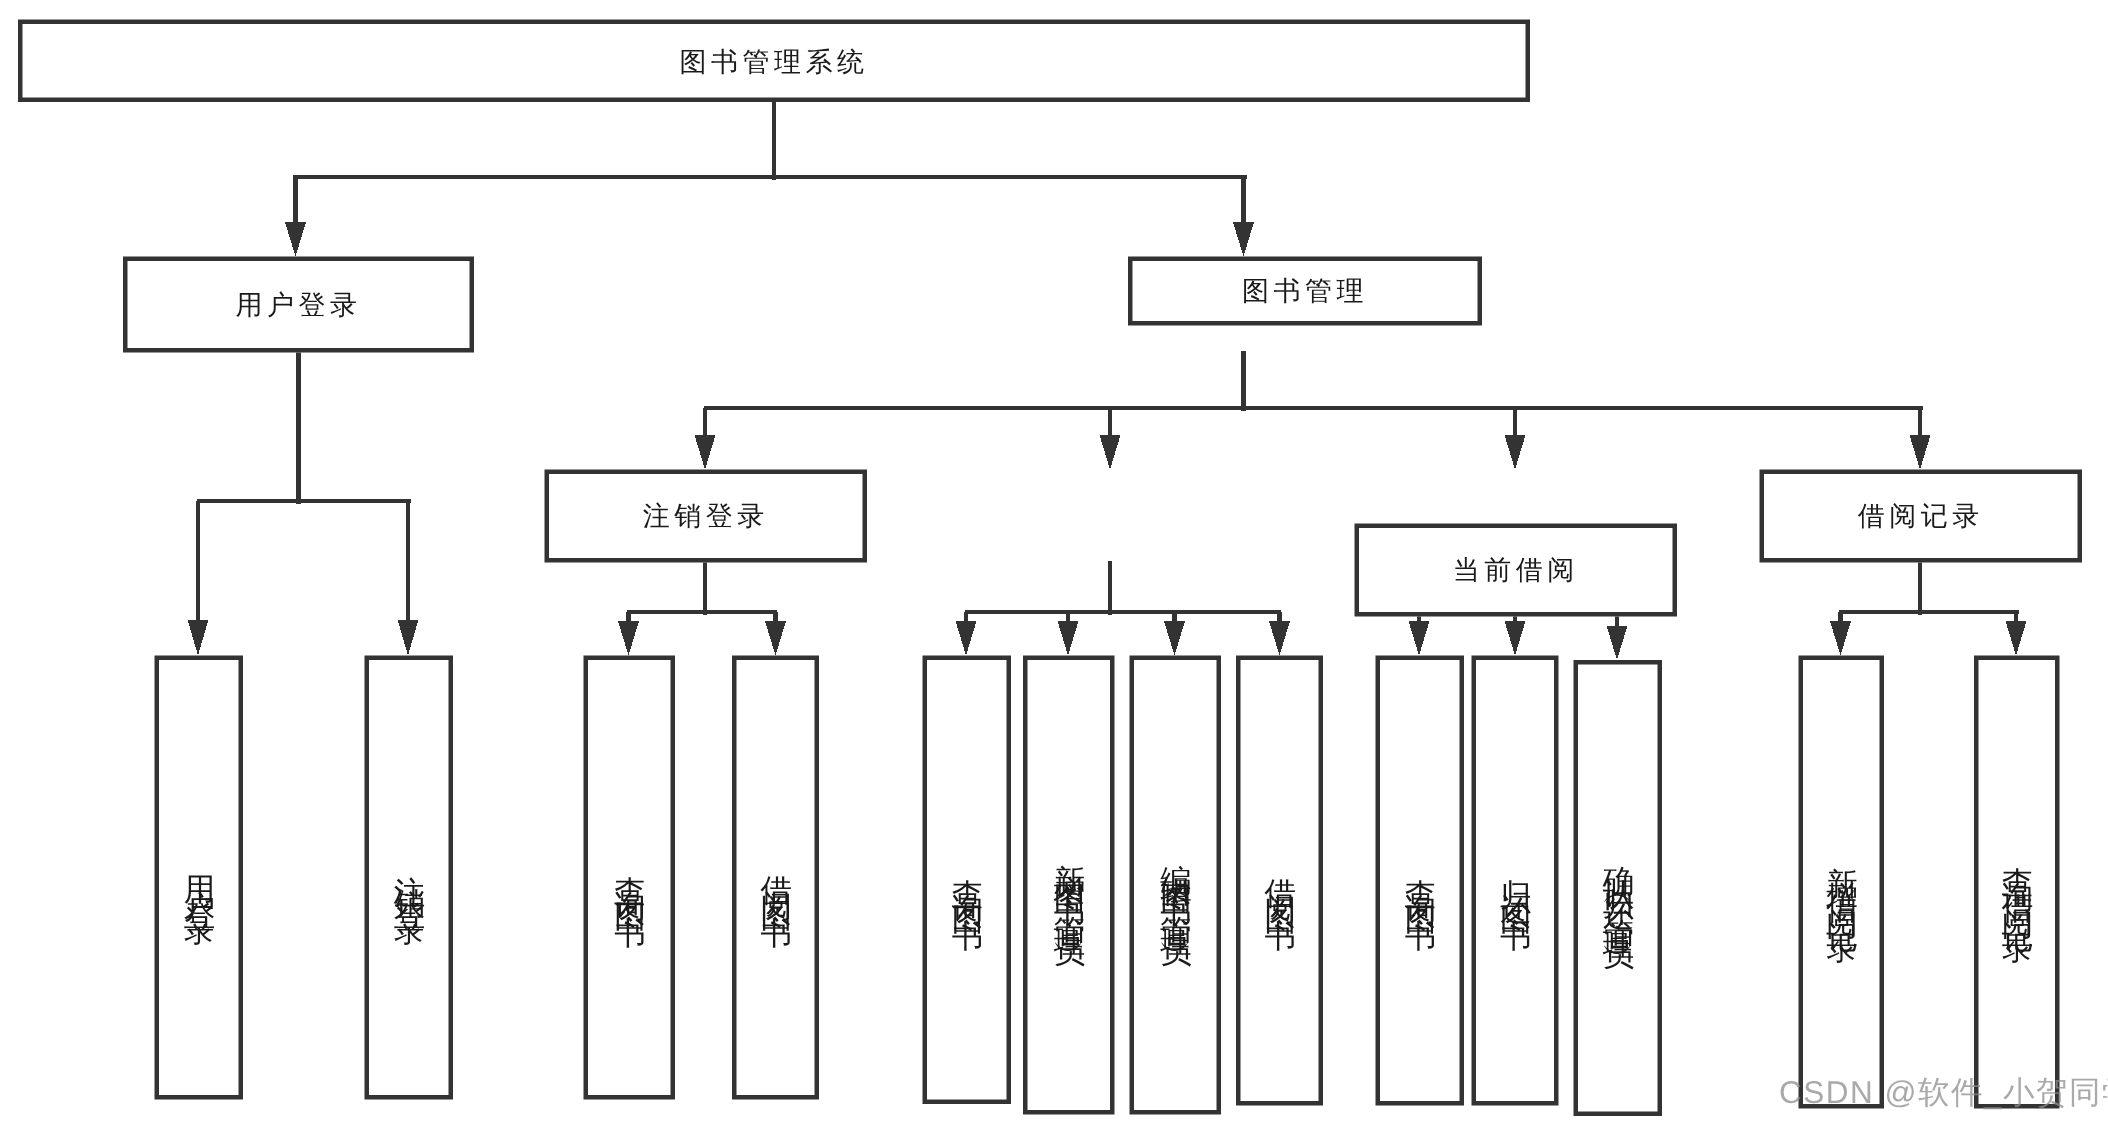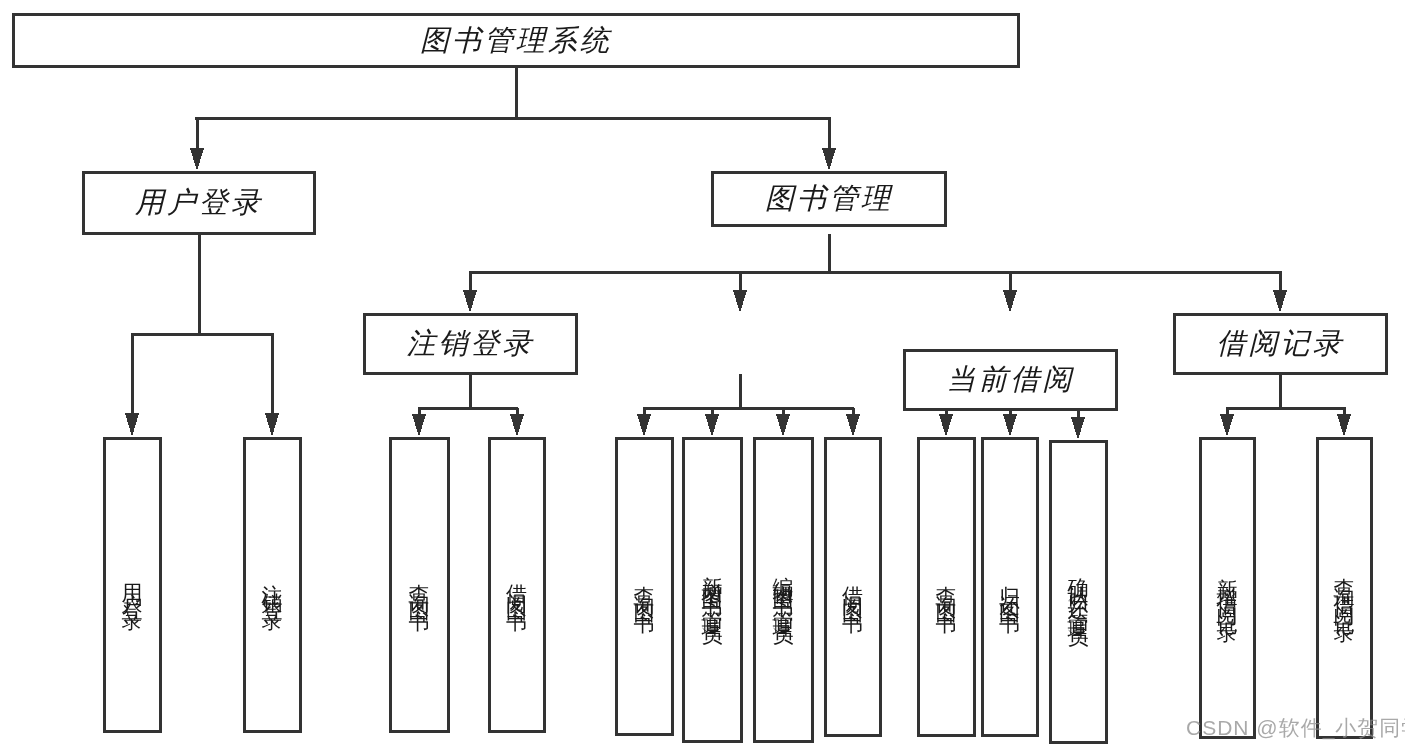--- a/index.html
+++ b/index.html
@@ -7,21 +7,21 @@
     position:relative;width:1405px;height:747px;background:#ffffff;
     font-family:"Liberation Sans","DejaVu Sans",sans-serif;color:#1a1a1a;overflow:hidden;
   }
   .wires{position:absolute;left:0;top:0;width:1405px;height:747px;}
   .wires line{stroke:#333333;stroke-width:3;}
   .wires polygon{fill:#333333;stroke:none;}
   .box{
     position:absolute;box-sizing:border-box;border:3px solid #333333;background:#ffffff;
     display:flex;align-items:center;justify-content:center;
   }
-  .hlabel{font-size:29px;letter-spacing:3px;white-space:nowrap;font-style:italic;}
+  .hlabel{font-size:18px;letter-spacing:3px;white-space:nowrap;}
   .vtext{
     writing-mode:vertical-rl;text-orientation:mixed;
     font-size:21px;letter-spacing:9px;line-height:1;white-space:nowrap;
   }
   .vtext.long{letter-spacing:7px;}
   .watermark{
     position:absolute;left:1186px;top:714px;width:215px;
     font-size:21px;letter-spacing:1px;color:rgba(140,140,140,0.75);
     white-space:nowrap;z-index:5;
   }
@@ -93,21 +93,21 @@
     <polygon points="1337,414 1351,414 1344,437"></polygon>
   </svg>
 
   <div class="box" style="left:12px;top:13px;width:1008px;height:55px;">
     <span class="hlabel">图书管理系统</span>
   </div>
 
   <div class="box" style="left:82px;top:171px;width:234px;height:64px;">
     <span class="hlabel">用户登录</span>
   </div>
-  <div class="box" style="left:711px;top:171px;width:236px;height:56px;">
+  <div class="box" style="left:752px;top:171px;width:236px;height:46px;">
     <span class="hlabel">图书管理</span>
   </div>
 
   <div class="box" style="left:363px;top:313px;width:215px;height:62px;">
     <span class="hlabel">注销登录</span>
   </div>
   <div class="box" style="left:903px;top:313px;width:215px;height:62px;margin-top:36px;">
     <span class="hlabel">当前借阅</span>
   </div>
   <div class="box" style="left:1173px;top:313px;width:215px;height:62px;">

